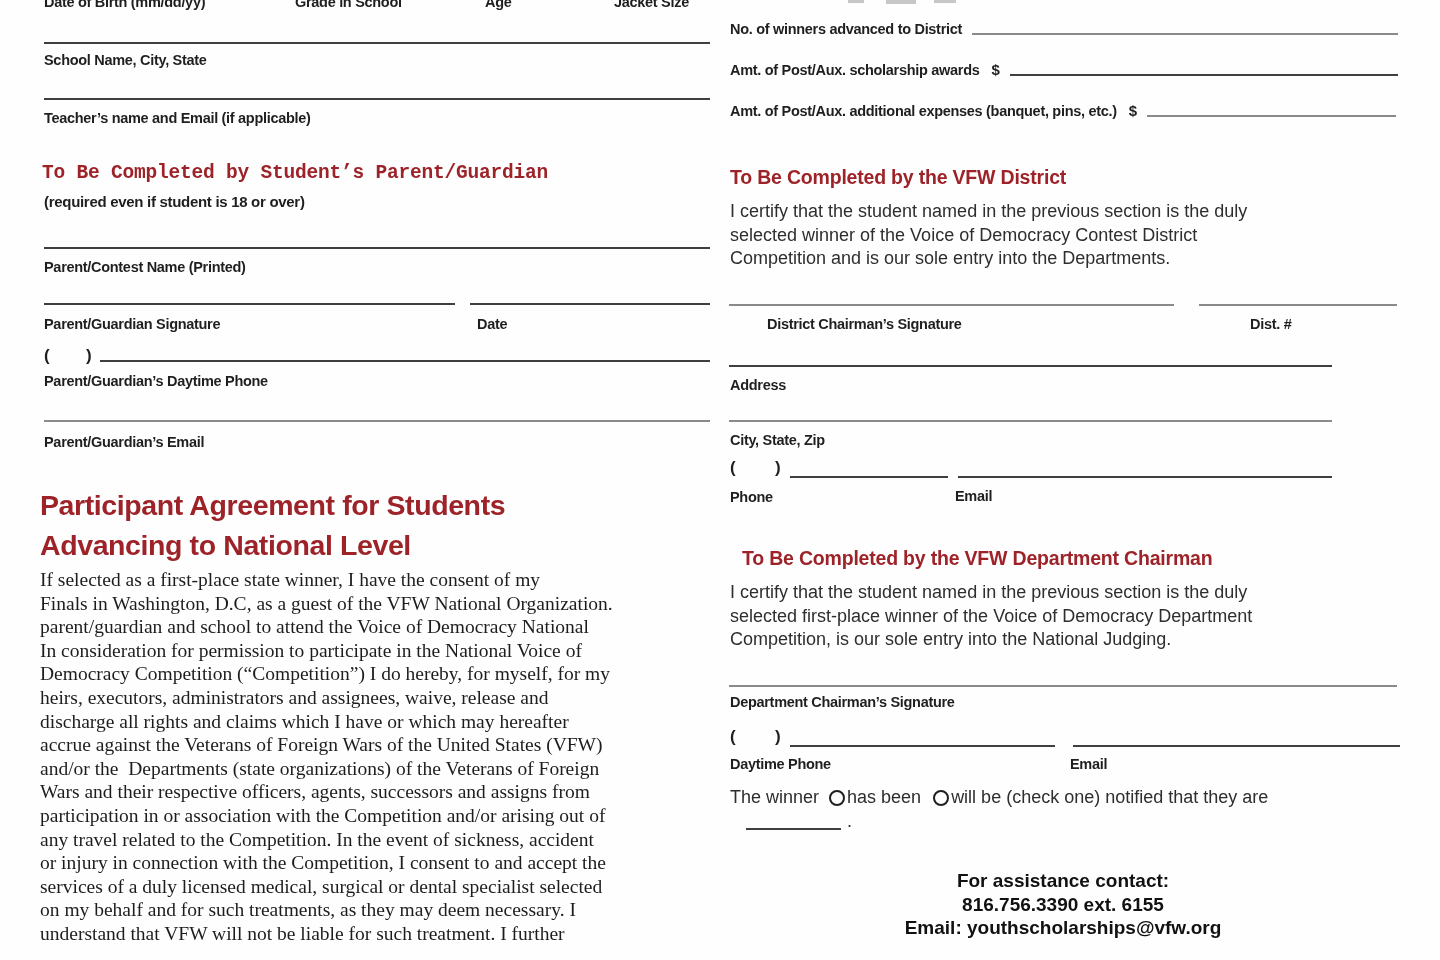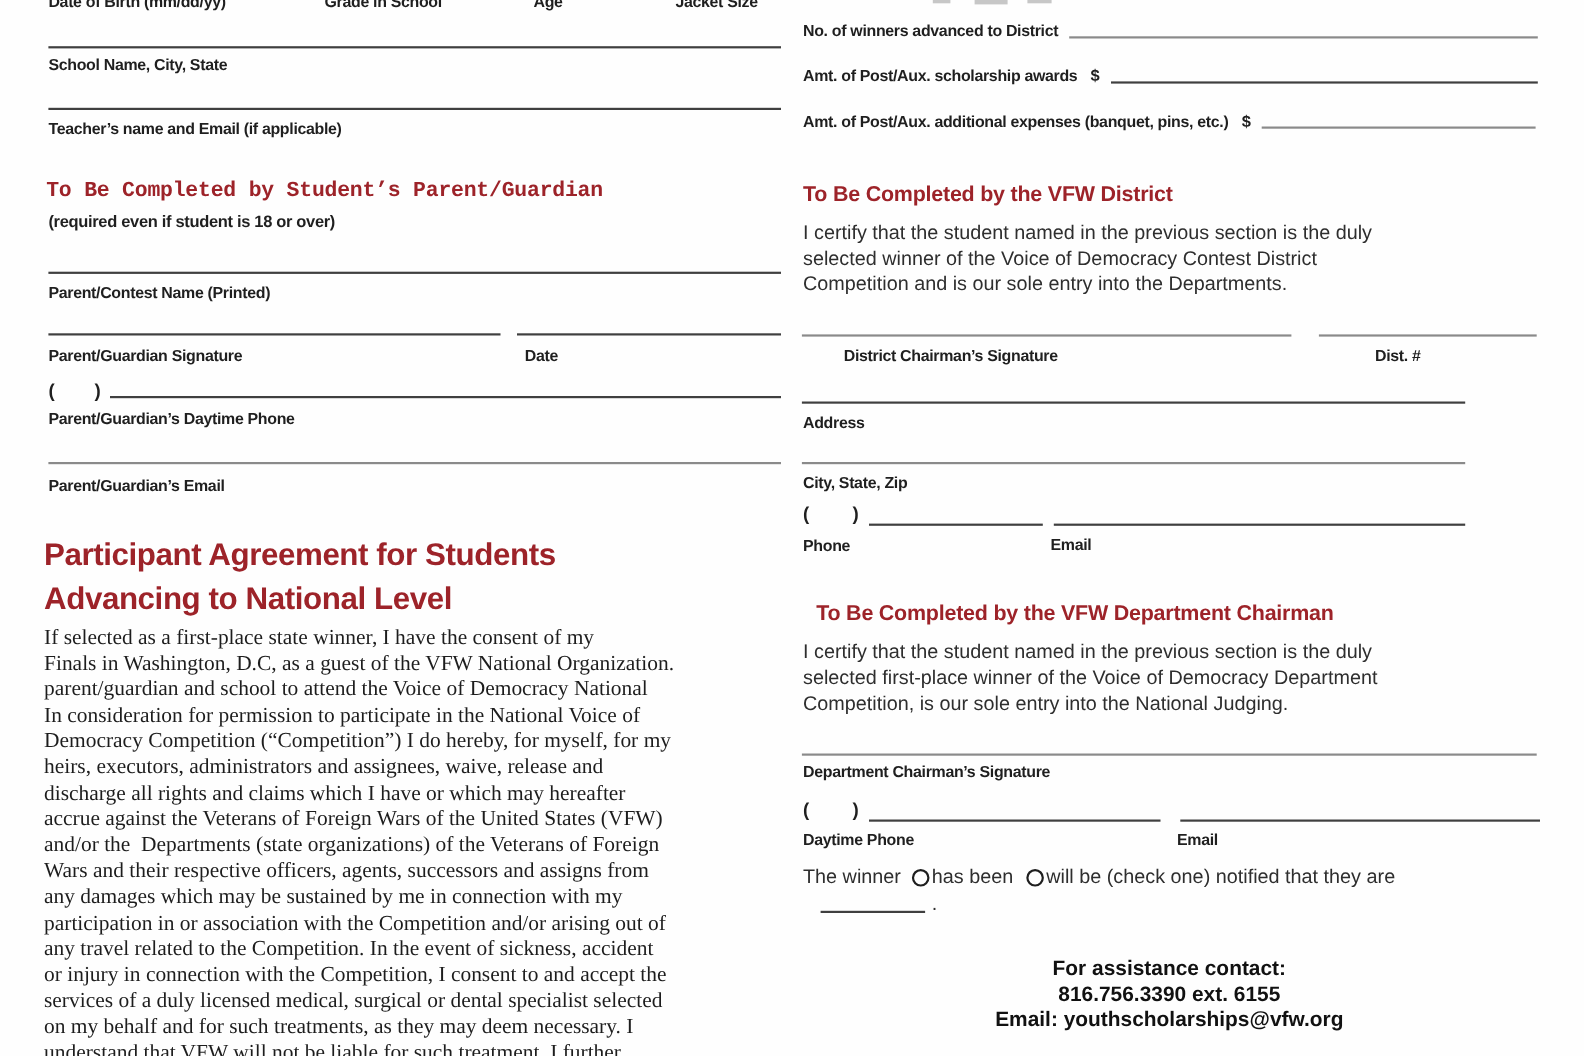--- a/index.html
+++ b/index.html
@@ -78,21 +78,20 @@
   <div class="pline">If selected as a first-place state winner, I have the consent of my</div>
   <div class="pline">Finals in Washington, D.C, as a guest of the VFW National Organization.</div>
   <div class="pline">parent/guardian and school to attend the Voice of Democracy National</div>
   <div class="pline">In consideration for permission to participate in the National Voice of</div>
   <div class="pline">Democracy Competition (“Competition”) I do hereby, for myself, for my</div>
   <div class="pline">heirs, executors, administrators and assignees, waive, release and</div>
   <div class="pline">discharge all rights and claims which I have or which may hereafter</div>
   <div class="pline">accrue against the Veterans of Foreign Wars of the United States (VFW)</div>
   <div class="pline">and/or the  Departments (state organizations) of the Veterans of Foreign</div>
   <div class="pline">Wars and their respective officers, agents, successors and assigns from</div>
-  <div class="pline">any damages which may be sustained by me in connection with my</div>
   <div class="pline">participation in or association with the Competition and/or arising out of</div>
   <div class="pline">any travel related to the Competition. In the event of sickness, accident</div>
   <div class="pline">or injury in connection with the Competition, I consent to and accept the</div>
   <div class="pline">services of a duly licensed medical, surgical or dental specialist selected</div>
   <div class="pline">on my behalf and for such treatments, as they may deem necessary. I</div>
   <div class="pline">understand that VFW will not be liable for such treatment. I further</div>
 </div>
 
 <div class="remnant" style="left:848px;top:0;width:16px;height:3px;"></div>
 <div class="remnant" style="left:886px;top:0;width:30px;height:4px;"></div>

